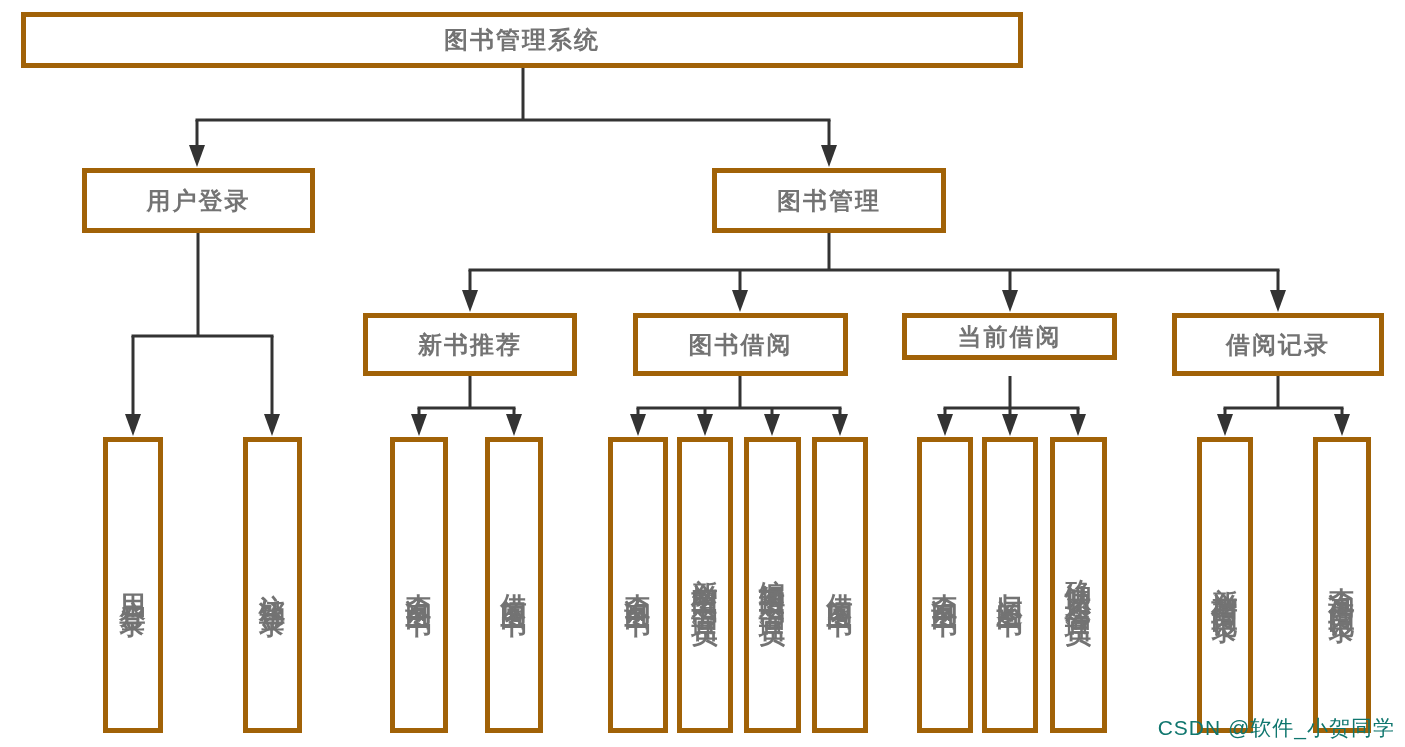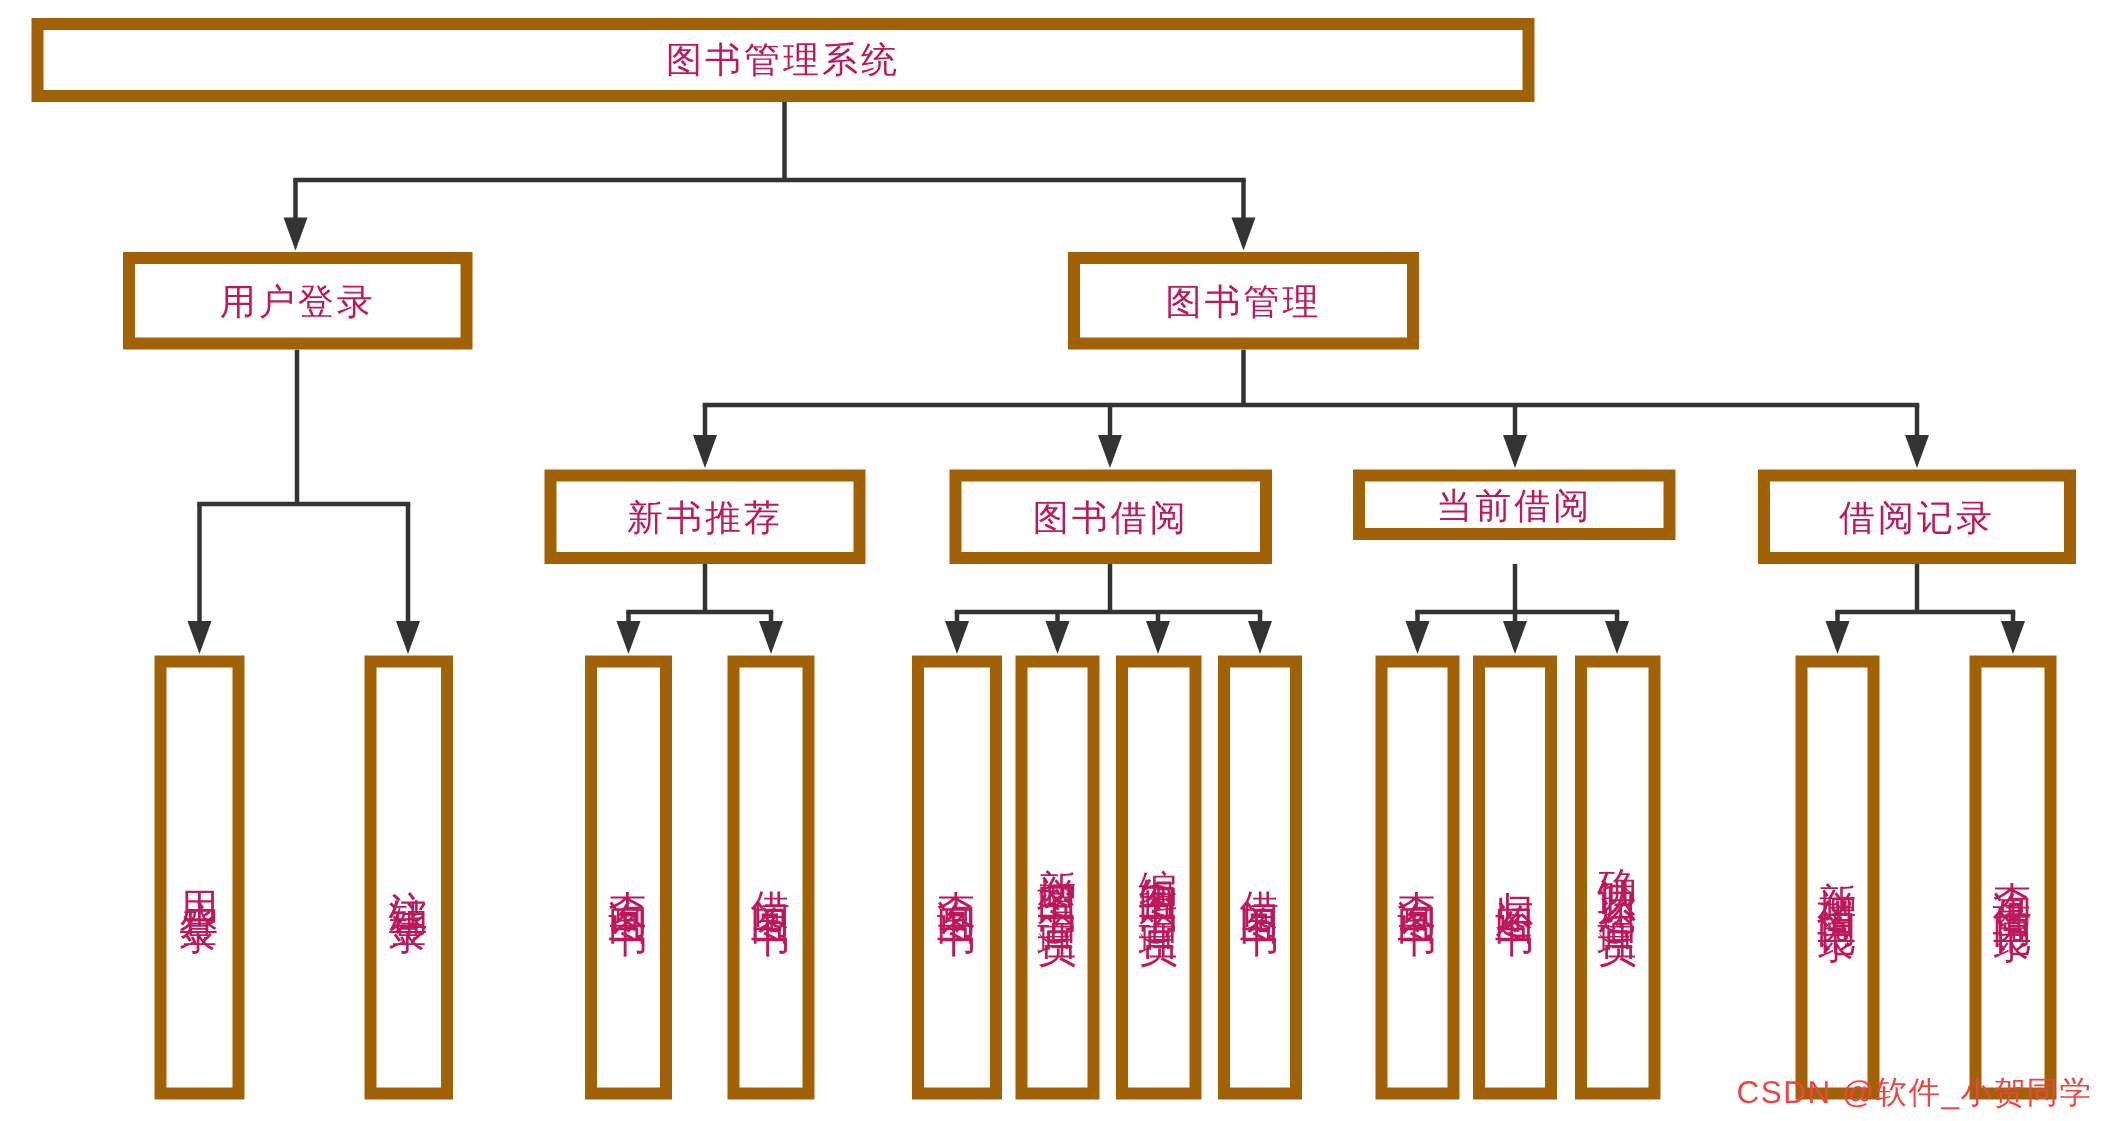--- a/index.html
+++ b/index.html
@@ -7,40 +7,41 @@
     position:relative;
     width:1405px; height:747px;
     background:#ffffff;
     font-family:"Liberation Sans","DejaVu Sans",sans-serif;
     overflow:hidden;
   }
   .connectors { position:absolute; left:0; top:0; z-index:1; }
   .node {
     position:absolute;
     box-sizing:border-box;
-    border:8px solid #a16207;
+    border:5px solid #a16207;
     background:#ffffff;
-    color:#be185d;
+    color:#737373;
     display:flex; align-items:center; justify-content:center;
     z-index:2;
+    font-weight:bold;
   }
   .h-node { font-size:24px; letter-spacing:2px; white-space:nowrap; }
   .v-node {
     writing-mode:vertical-rl;
     text-orientation:mixed;
     font-size:26px;
     letter-spacing:6px;
     line-height:1;
   }
   .watermark {
     position:absolute;
     right:10px; top:714px;
     font-size:21px;
     letter-spacing:1px;
-    color:#ef4444;
+    color:#0f766e;
     z-index:3;
     white-space:nowrap;
   }
 </style>
 </head>
 <body>
 
 <div class="canvas">
 
   <svg class="connectors" width="1405" height="747" viewBox="0 0 1405 747" fill="none" stroke="#333333" stroke-width="3">

